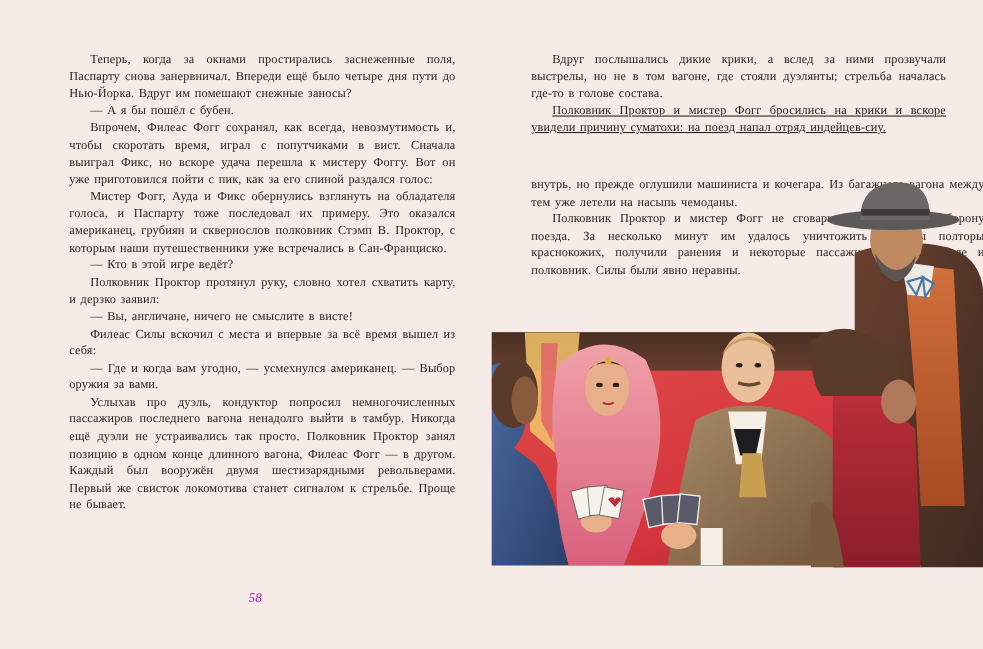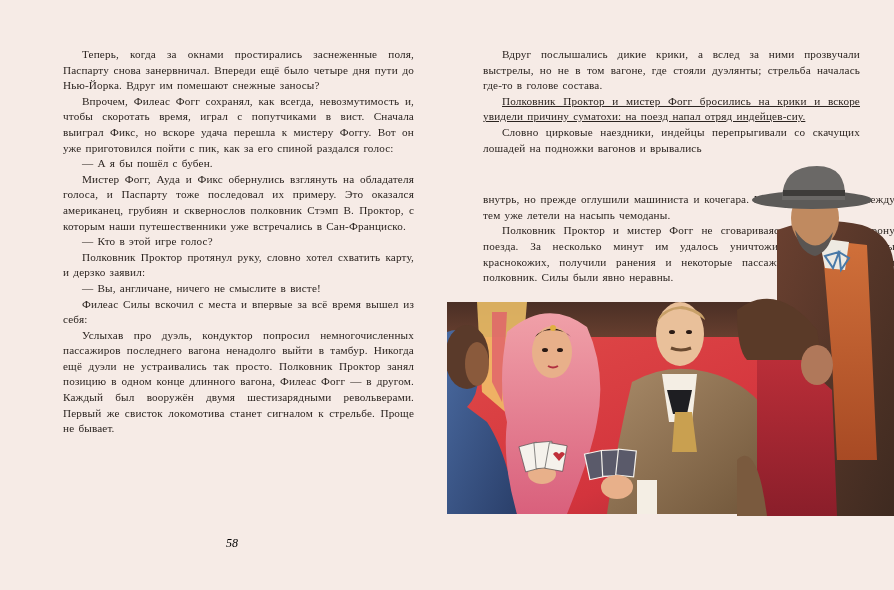--- a/index.html
+++ b/index.html
@@ -47,21 +47,21 @@
     width: 412px;
   }
   .right-col-top p { width: 412px; }
 
   .page-number {
     position: absolute;
     left: 226px;
     top: 536px;
     font-size: 12px;
     font-style: italic;
-    color: #000000;
+    color: #a21caf;
   }
 
   
   .illustration {
     position: absolute;
     left: 447px;
     top: 160px;
     width: 447px;
     height: 356px;
   }
@@ -82,37 +82,37 @@
     width: 157px;
     height: 356px;
   }
 </style>
 </head>
 <body>
 
 <div class="page page-left">
   <div class="column left-col">
     <p>Теперь, когда за окнами простирались заснеженные поля, Паспарту снова занервничал. Впереди ещё было четыре дня пути до Нью-Йорка. Вдруг им помешают снежные заносы?</p>
+    <p>— А я бы пошёл с бубен.</p>
     <p>Впрочем, Филеас Фогг сохранял, как всегда, невозмутимость и, чтобы скоротать время, играл с попутчиками в вист. Сначала выиграл Фикс, но вскоре удача перешла к мистеру Фоггу. Вот он уже приготовился пойти с пик, как за его спиной раздался голос:</p>
-    <p>— А я бы пошёл с бубен.</p>
     <p>Мистер Фогг, Ауда и Фикс обернулись взглянуть на обладателя голоса, и Паспарту тоже последовал их примеру. Это оказался американец, грубиян и сквернослов полковник Стэмп В. Проктор, с которым наши путешественники уже встречались в Сан-Франциско.</p>
-    <p>— Кто в этой игре голос?</p>
+    <p>— Кто в этой игре ведёт?</p>
     <p>Полковник Проктор протянул руку, словно хотел схватить карту, и дерзко заявил:</p>
     <p>— Вы, англичане, ничего не смыслите в висте!</p>
     <p>Филеас Силы вскочил с места и впервые за всё время вышел из себя:</p>
+    <p>— Где и когда вам угодно, — усмехнулся американец. — Выбор оружия за вами.</p>
     <p>Услыхав про дуэль, кондуктор попросил немногочисленных пассажиров последнего вагона ненадолго выйти в тамбур. Никогда ещё дуэли не устраивались так просто. Полковник Проктор занял позицию в одном конце длинного вагона, Филеас Фогг — в другом. Каждый был вооружён двумя шестизарядными револьверами. Первый же свисток локомотива станет сигналом к стрельбе. Проще не бывает.</p>
   </div>
   <div class="page-number">58</div>
 </div>
 
 <div class="page page-right">
   <div class="column right-col-top" style="width:377px;">
     <p style="width:377px;">Вдруг послышались дикие крики, а вслед за ними прозвучали выстрелы, но не в том вагоне, где стояли дуэлянты; стрельба началась где-то в голове состава.</p>
     <p style="width:377px;text-decoration:underline;">Полковник Проктор и мистер Фогг бросились на крики и вскоре увидели причину суматохи: на поезд напал отряд индейцев-сиу.</p>
-    <p style="width:377px;">Словно цирковые наездники, индейцы перепрыгивали со скачущих лошадей на подножки вагонов и врывались</p>
     <div style="width:262px; text-align:justify;">
       <p style="text-indent:0;margin-top:36px;">внутрь, но прежде оглушили машиниста и кочегара. Из багажного вагона между тем уже летели на насыпь чемоданы.</p>
       <p>Полковник Проктор и мистер Фогг не сговариваясь возглавили оборону поезда. За несколько минут им удалось уничтожить дюжины полторы краснокожих, получили ранения и некоторые пассажиры, в том числе и полковник. Силы были явно неравны.</p>
     </div>
   </div>
 </div>
 
 <div class="illustration">
 
   <div class="illus-frame">

